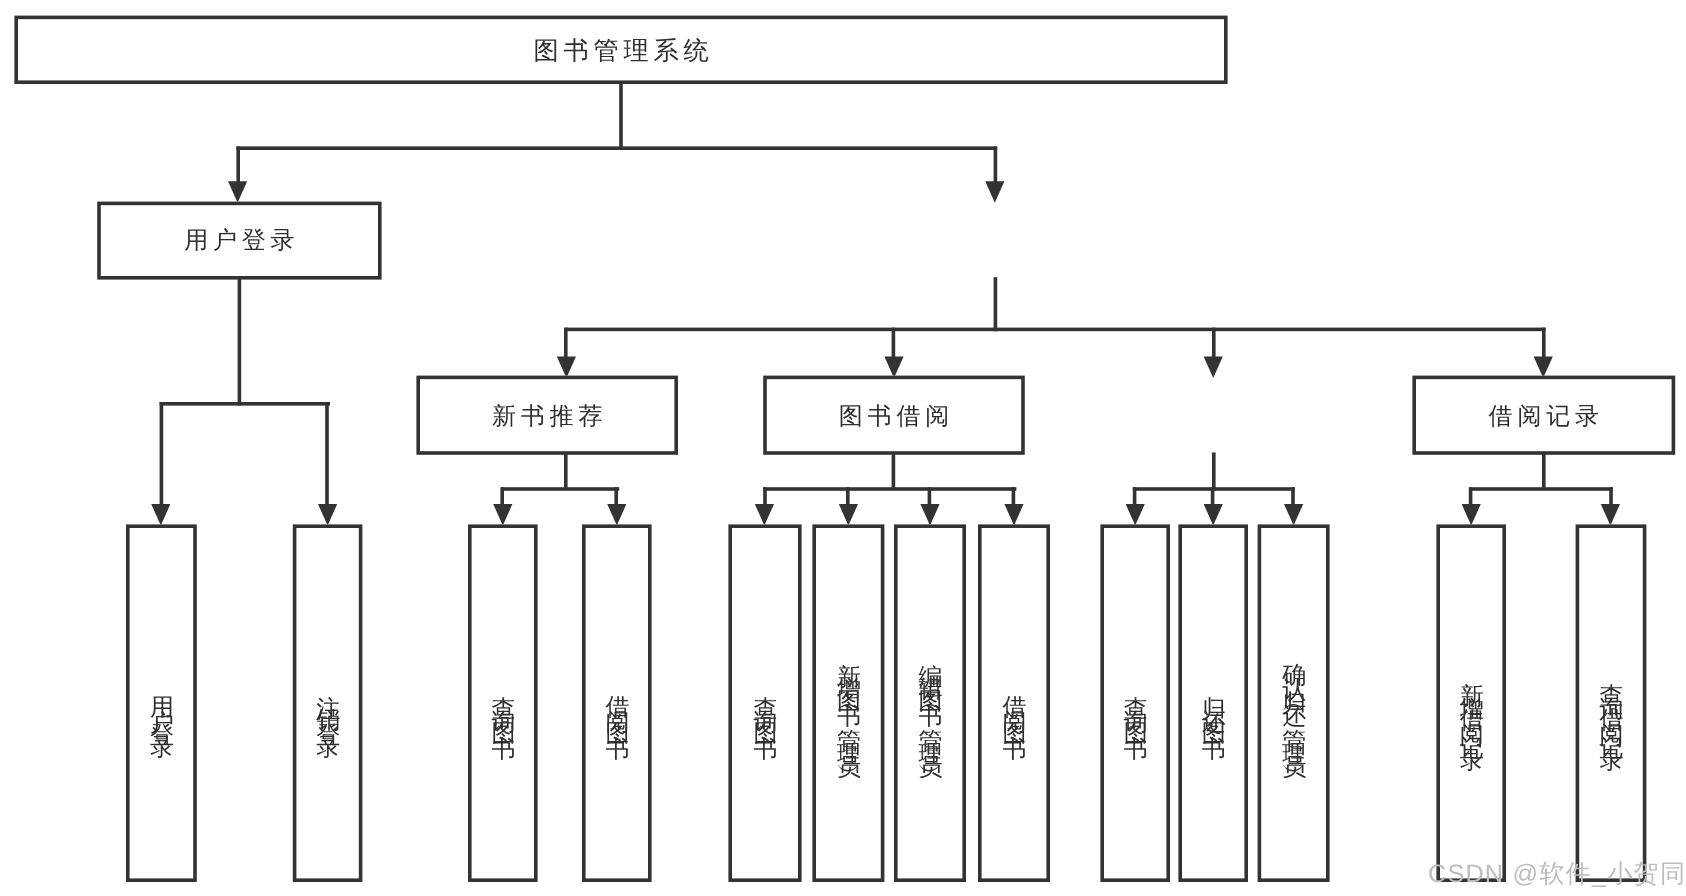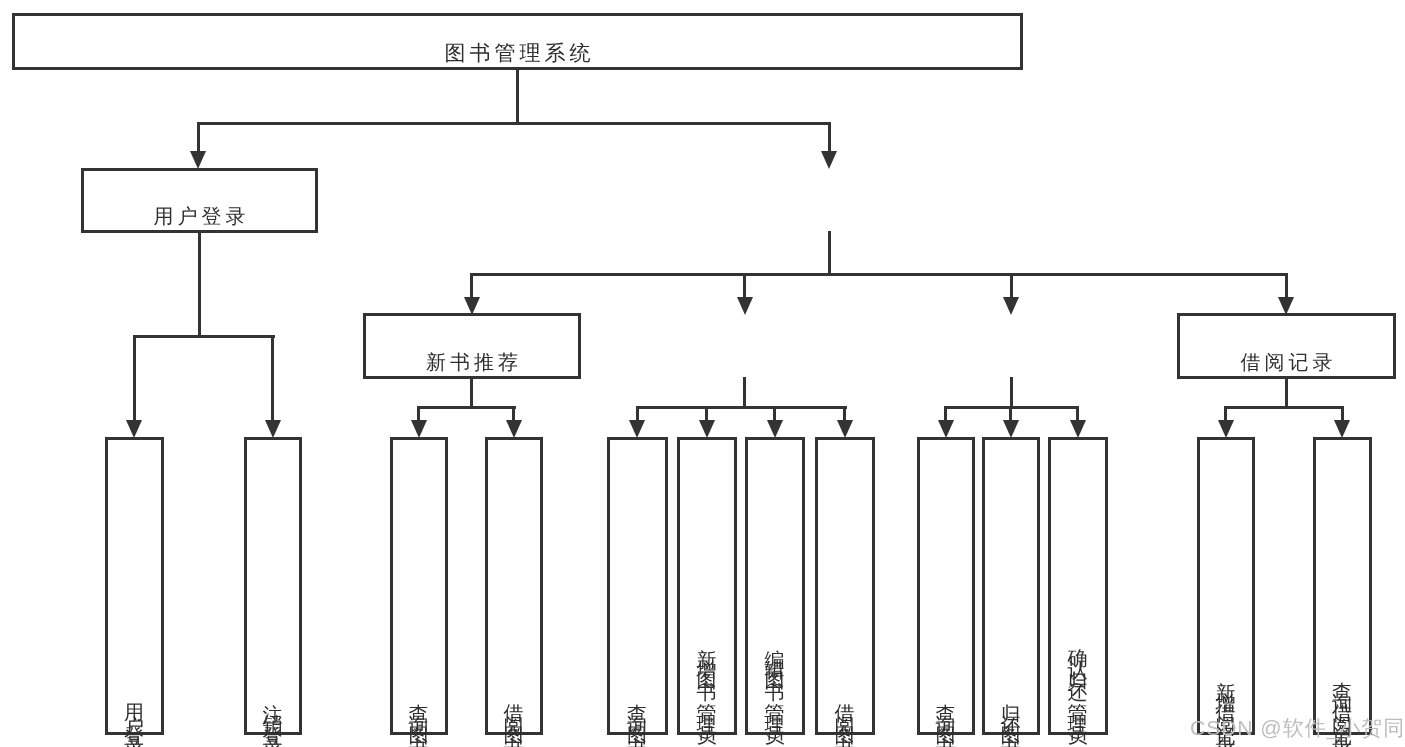--- a/index.html
+++ b/index.html
@@ -10,21 +10,21 @@
     background: #ffffff;
     font-family: "Liberation Sans", sans-serif;
     overflow: hidden;
   }
   .box {
     position: absolute;
     box-sizing: border-box;
     border: 3px solid #333333;
     background: #ffffff;
     display: flex;
-    align-items: flex-end;
+    align-items: center;
     justify-content: center;
     color: #2e2e2e;
   }
   .hlabel {
     font-size: 20px;
     letter-spacing: 4px;
     text-indent: 4px;
     white-space: nowrap;
   }
   .root-label { font-size: 21px; }
@@ -88,22 +88,25 @@
   <div class="hline" style="left:471px; top:273px; width:817px;"></div>
   <div class="vline" style="left:470px; top:273px; height:26px;"></div>
   <div class="arrow" style="left:464px; top:297px;"></div>
   <div class="vline" style="left:743px; top:273px; height:26px;"></div>
   <div class="arrow" style="left:737px; top:297px;"></div>
   <div class="vline" style="left:1010px; top:273px; height:26px;"></div>
   <div class="arrow" style="left:1003px; top:297px;"></div>
   <div class="vline" style="left:1285px; top:273px; height:26px;"></div>
   <div class="arrow" style="left:1278px; top:297px;"></div>
 
-  <div class="box" style="left:363px; top:313px; width:218px; height:66px;">
+  <div class="box" style="left:347px; top:313px; width:218px; height:66px;">
     <span class="hlabel">新书推荐</span>
+  </div>
+  <div class="box" style="left:636px; top:313px; width:218px; height:66px;">
+    <span class="hlabel">图书借阅</span>
   </div>
   <div class="box" style="left:1177px; top:313px; width:219px; height:66px;font-family:Liberation Serif, serif;">
     <span class="hlabel">借阅记录</span>
   </div>
 
   <div class="vline" style="left:470px; top:377px; height:31px;"></div>
   <div class="hline" style="left:418px; top:406px; width:98px;"></div>
   <div class="vline" style="left:417px; top:406px; height:15px;"></div>
   <div class="arrow" style="left:411px; top:420px;"></div>
   <div class="vline" style="left:512px; top:406px; height:15px;"></div>

